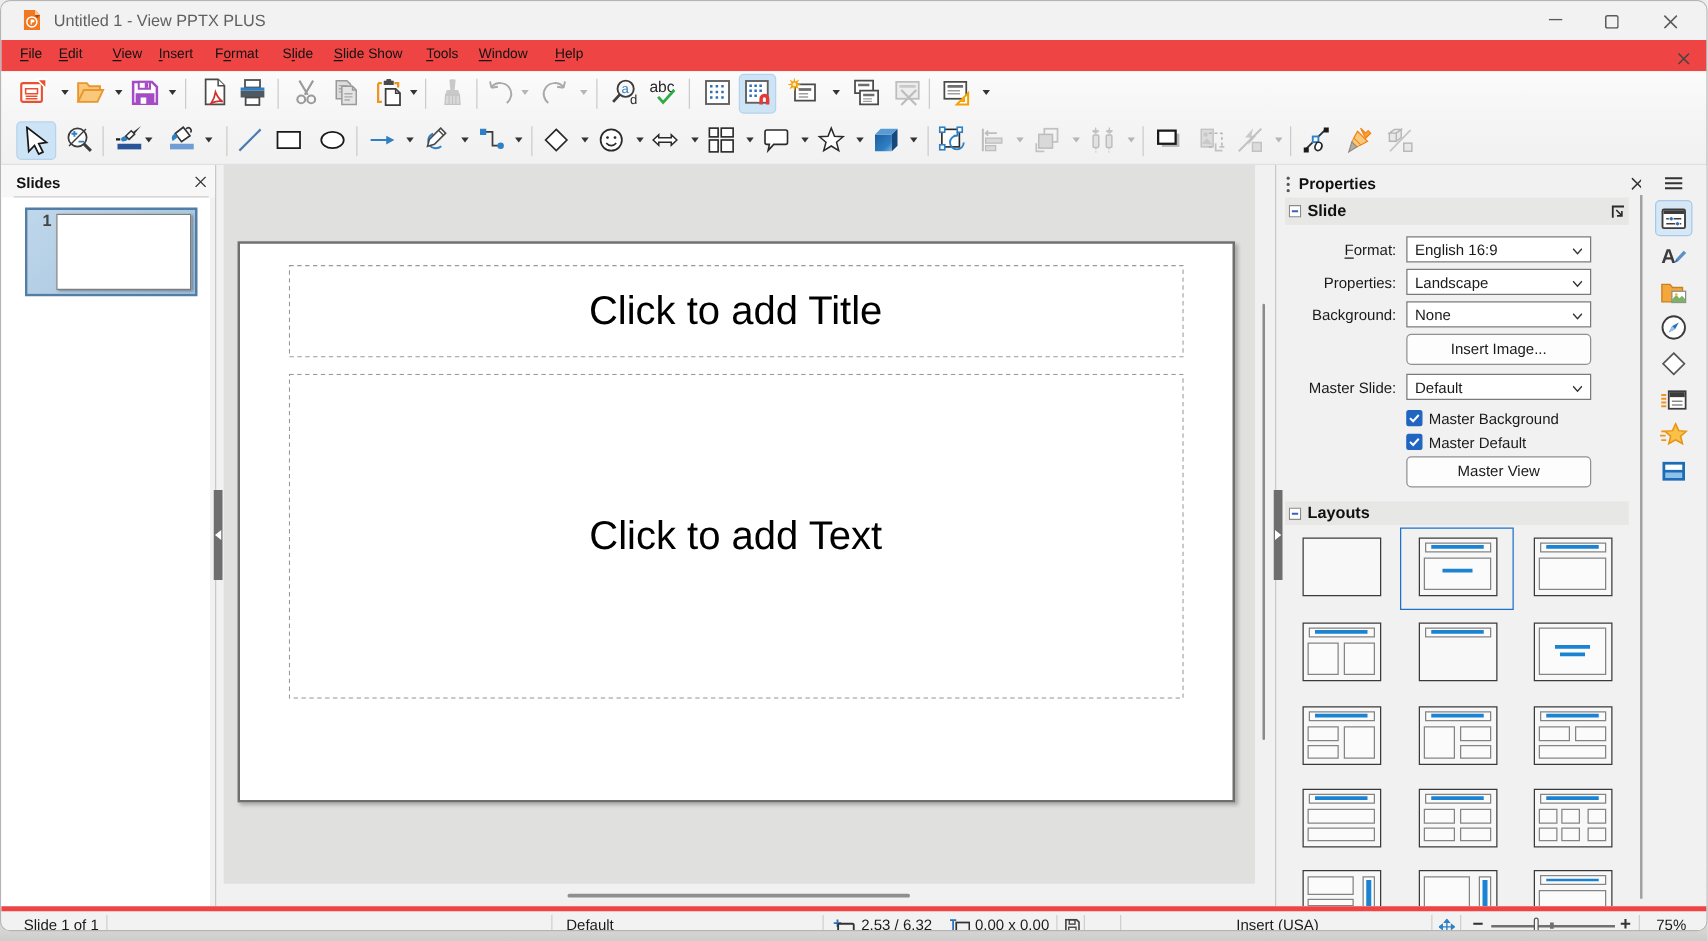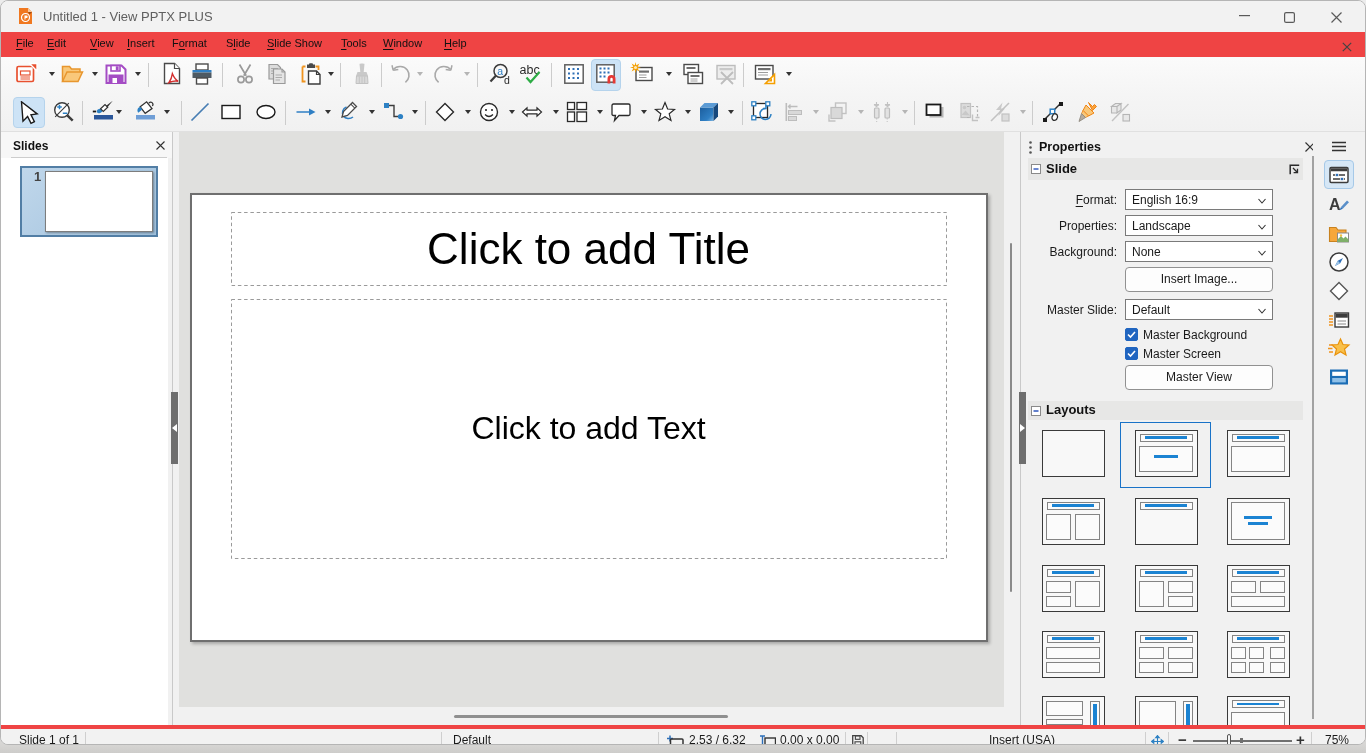--- a/index.html
+++ b/index.html
@@ -505,21 +505,21 @@
         </svg>
     </div>
     <div class="ab" id="workspace">
       <div id="slide">
         <svg class="ab" style="left:39px;top:17px" width="716" height="74">
             <rect x="0.5" y="0.5" width="715" height="73" fill="none" stroke="#9a9a9a" stroke-width="1" stroke-dasharray="3.5 2.8"></rect>
           </svg>
         <svg class="ab" style="left:39px;top:104px" width="716" height="260">
             <rect x="0.5" y="0.5" width="715" height="259" fill="none" stroke="#9a9a9a" stroke-width="1" stroke-dasharray="3.5 2.8"></rect>
           </svg>
-        <div class="ab" style="left:39px;top:17px;width:715px;height:73px;display:flex;align-items:center;justify-content:center;font-size:44px;color:#000">Click to add Title</div>
+        <div class="ab" style="left:39px;top:17px;width:715px;height:73px;display:flex;align-items:center;justify-content:center;font-size:32px;color:#000">Click to add Title</div>
         <div class="ab" style="left:39px;top:104px;width:715px;height:259px;display:flex;align-items:center;justify-content:center;font-size:32px;color:#000">Click to add Text</div>
       </div>
     </div>
     <div class="ab" style="left:1008.5px;top:111px;width:2.5px;height:349px;background:#8a8a8a;border-radius:2px"></div>
     <div class="ab" style="left:453px;top:583px;width:274px;height:3px;background:#8f8f8f;border-radius:2px"></div>
     <div class="ab" style="left:1018px;top:260px;width:7px;height:72px;background:#6e6e6e;z-index:6">
       <svg style="position:absolute;left:0px;top:31px" width="7" height="10" viewBox="0 0 7 10">
           <path d="M1 1 L6 5 L1 9 z" fill="#fff"></path>
         </svg>
     </div>
@@ -578,21 +578,21 @@
           <svg width="11" height="11" viewBox="0 0 11 11" style="display:block;margin:0">
             <path d="M2 5.5 L4.5 8 L9 3" fill="none" stroke="#fff" stroke-width="1.6"></path>
           </svg>
         </div>
       <div class="cblbl" style="left:123px;top:196px">Master Background</div>
       <div class="cb" style="left:105px;top:215px">
           <svg width="11" height="11" viewBox="0 0 11 11" style="display:block;margin:0">
             <path d="M2 5.5 L4.5 8 L9 3" fill="none" stroke="#fff" stroke-width="1.6"></path>
           </svg>
         </div>
-      <div class="cblbl" style="left:123px;top:215px">Master Screen</div>
+      <div class="cblbl" style="left:123px;top:215px">Master Default</div>
       <div class="btn" style="top:233px;height:25px;line-height:23px">Master View</div>
       <div class="sechead" style="top:269px;height:19px">
         <svg class="ab" style="left:3px;top:5px" width="10" height="10" viewBox="0 0 10 10">
             <rect x="0.5" y="0.5" width="9" height="9" fill="#fff" stroke="#8a8a8a"></rect>
             <path d="M2.5 5 h5" stroke="#3a5fc0" stroke-width="1.6"></path>
           </svg>
         <div class="ab" style="left:18px;top:1px;font-size:13px;font-weight:bold;color:#111">Layouts</div>
       </div>
       <div class="ab" style="left:100px;top:290px;width:91px;height:66px;border:1.5px solid #1a73c8"></div>
       <div class="lay" style="left:21.5px;top:297.5px"></div>

